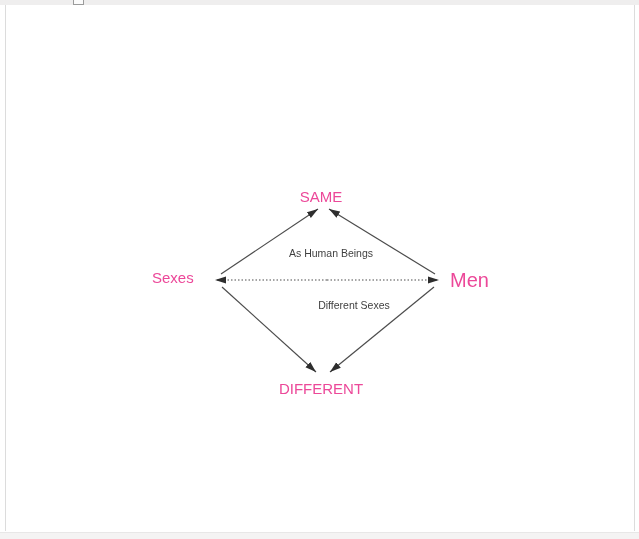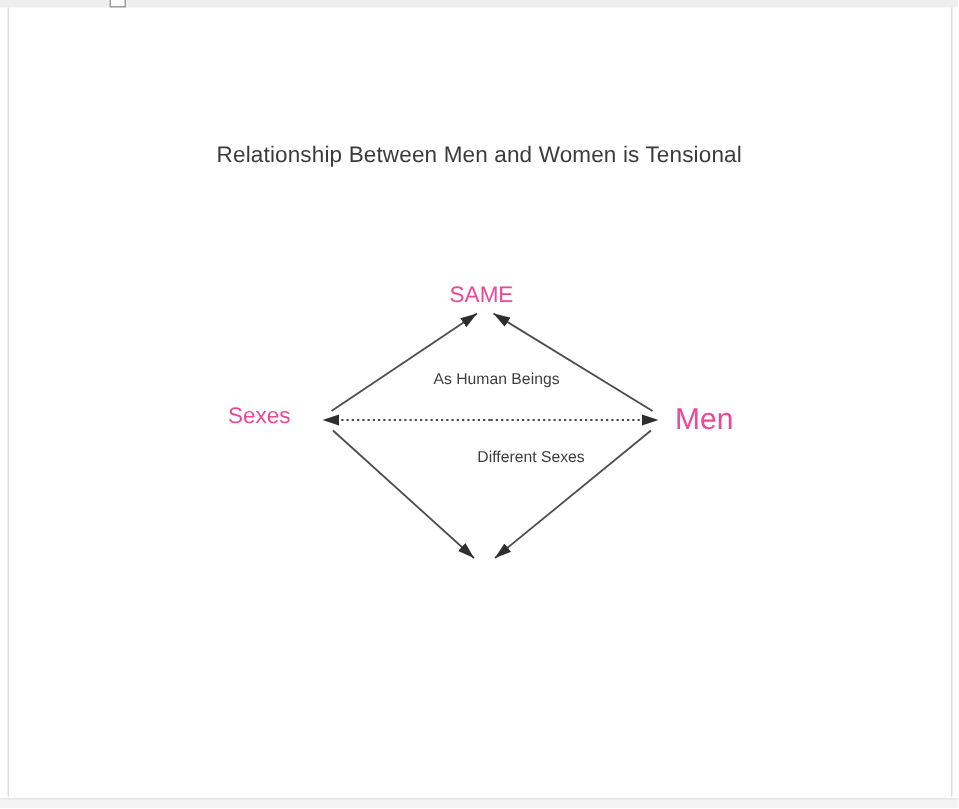--- a/index.html
+++ b/index.html
@@ -76,21 +76,20 @@
 <body>
 
 <div class="screen">
 
   <div class="top-strip"></div>
   <div class="crop-square"></div>
   <div class="page-edge edge-left"></div>
   <div class="page-edge edge-right"></div>
   <div class="bottom-strip"></div>
 
-  <div class="doc-title">Relationship Between Men and Women is Tensional</div>
 
   <svg class="diagram-svg" viewBox="0 0 639 539" xmlns="http://www.w3.org/2000/svg">
     <defs>
       <marker id="arr" markerWidth="12" markerHeight="9" refX="11" refY="4.5" orient="auto" markerUnits="userSpaceOnUse">
         <path d="M0,0.9 L11,4.5 L0,8.1 Z" fill="#2e2e2e"></path>
       </marker>
     </defs>
 
     <line class="edge-line" x1="221" y1="274" x2="318" y2="209" marker-end="url(#arr)"></line>
 
@@ -103,18 +102,19 @@
     <line class="edge-line edge-dotted" x1="327" y1="280" x2="215" y2="280" marker-end="url(#arr)"></line>
     <line class="edge-line edge-dotted" x1="327" y1="280" x2="439" y2="280" marker-end="url(#arr)"></line>
   </svg>
 
   <div class="lbl lbl-center lbl-same">SAME</div>
 
   <div class="lbl lbl-women">Sexes</div>
 
   <div class="lbl lbl-men">Men</div>
 
+  <div class="lbl lbl-center lbl-different">DIFFERENT</div>
 
   <div class="lbl lbl-center lbl-small lbl-human">As Human Beings</div>
 
   <div class="lbl lbl-center lbl-small lbl-sexes">Different Sexes</div>
 
 </div>
 
 </body></html>

